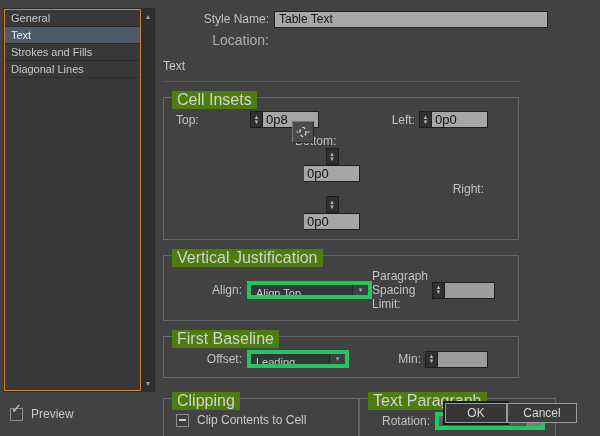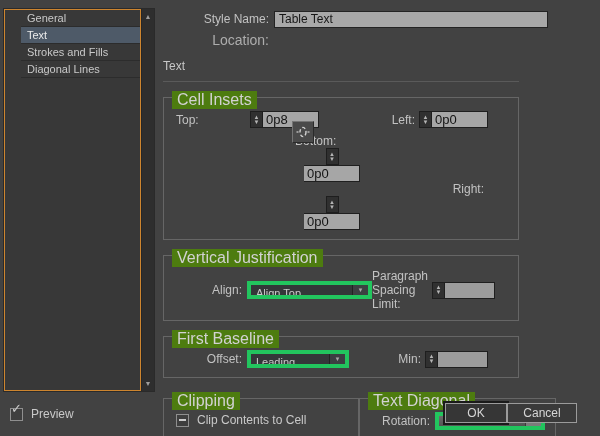--- a/index.html
+++ b/index.html
@@ -9,21 +9,21 @@
     font-family:"Liberation Sans", sans-serif;
     position:relative;overflow:hidden;
     -webkit-font-smoothing:antialiased;
   }
   
   .sidebar{
     position:absolute;left:3px;top:8px;width:152px;height:384px;
     display:flex;background:#313131;border:1px solid #2a2a2a;box-sizing:border-box;
   }
   .listbox{
-    flex:1;border:1px solid #cd852f;background:#383838;box-sizing:border-box;overflow:hidden;padding-left:16px;
+    flex:1;border:1px solid #cd852f;background:#383838;box-sizing:border-box;overflow:hidden;
   }
   .list-item{
     height:16px;line-height:16px;padding-left:6px;
     font-size:11px;color:#c9c9c9;border-bottom:1px solid #2c2c2c;
   }
   .list-item.selected{background:#4e5a68;color:#ebebeb;}
   .vscroll{
     width:13px;background:#2e2e2e;border-left:1px solid #262626;
     display:flex;flex-direction:column;justify-content:space-between;align-items:center;
     padding:4px 0;box-sizing:border-box;
@@ -216,21 +216,21 @@
     <div class="group clipping" style="margin-top:0;">
       <span class="legend">Clipping</span>
       <div class="check-row">
         <span class="checkbox">
             <span class="dash"></span>
           </span>
         <span class="check-label">Clip Contents to Cell</span>
       </div>
     </div>
     <div class="group rotation" style="margin-top:0;">
-      <span class="legend">Text Diagonal</span>
+      <span class="legend">Text Paragraph</span>
       <div class="ctl-row">
         <span class="form-label rot-label">Rotation:</span>
         <span class="dropdown light" style="width:110px;">
           <span class="dd-value"></span>
           <span class="dd-arrow">▼</span>
         </span>
       </div>
     </div>
   </div>
 

